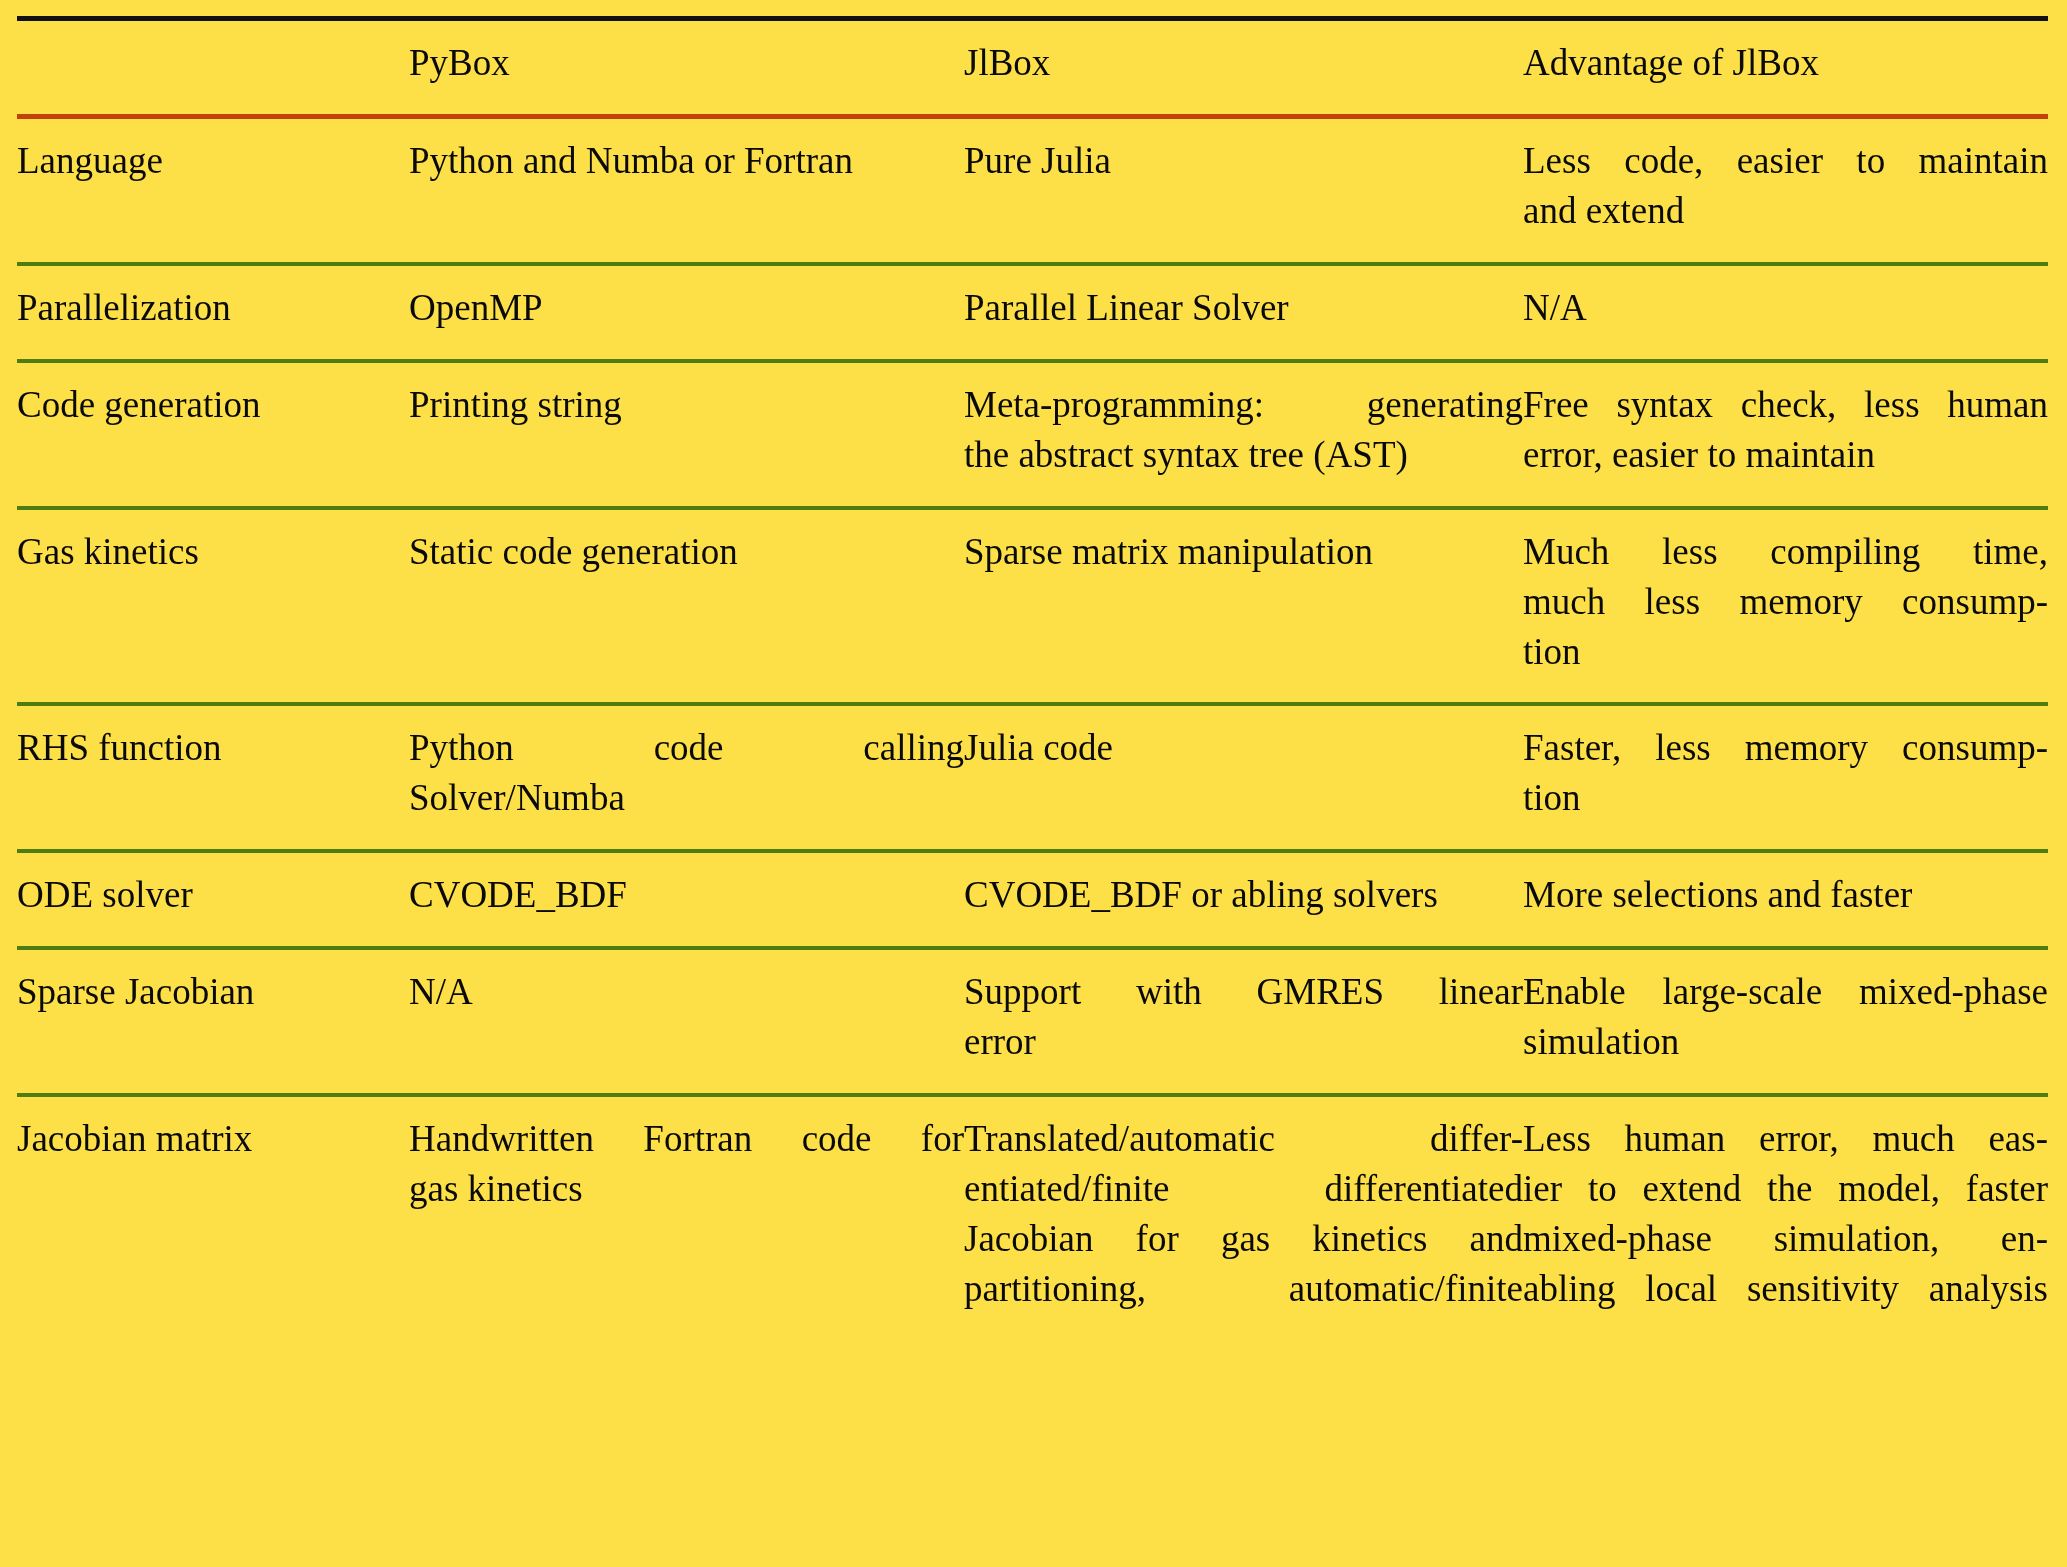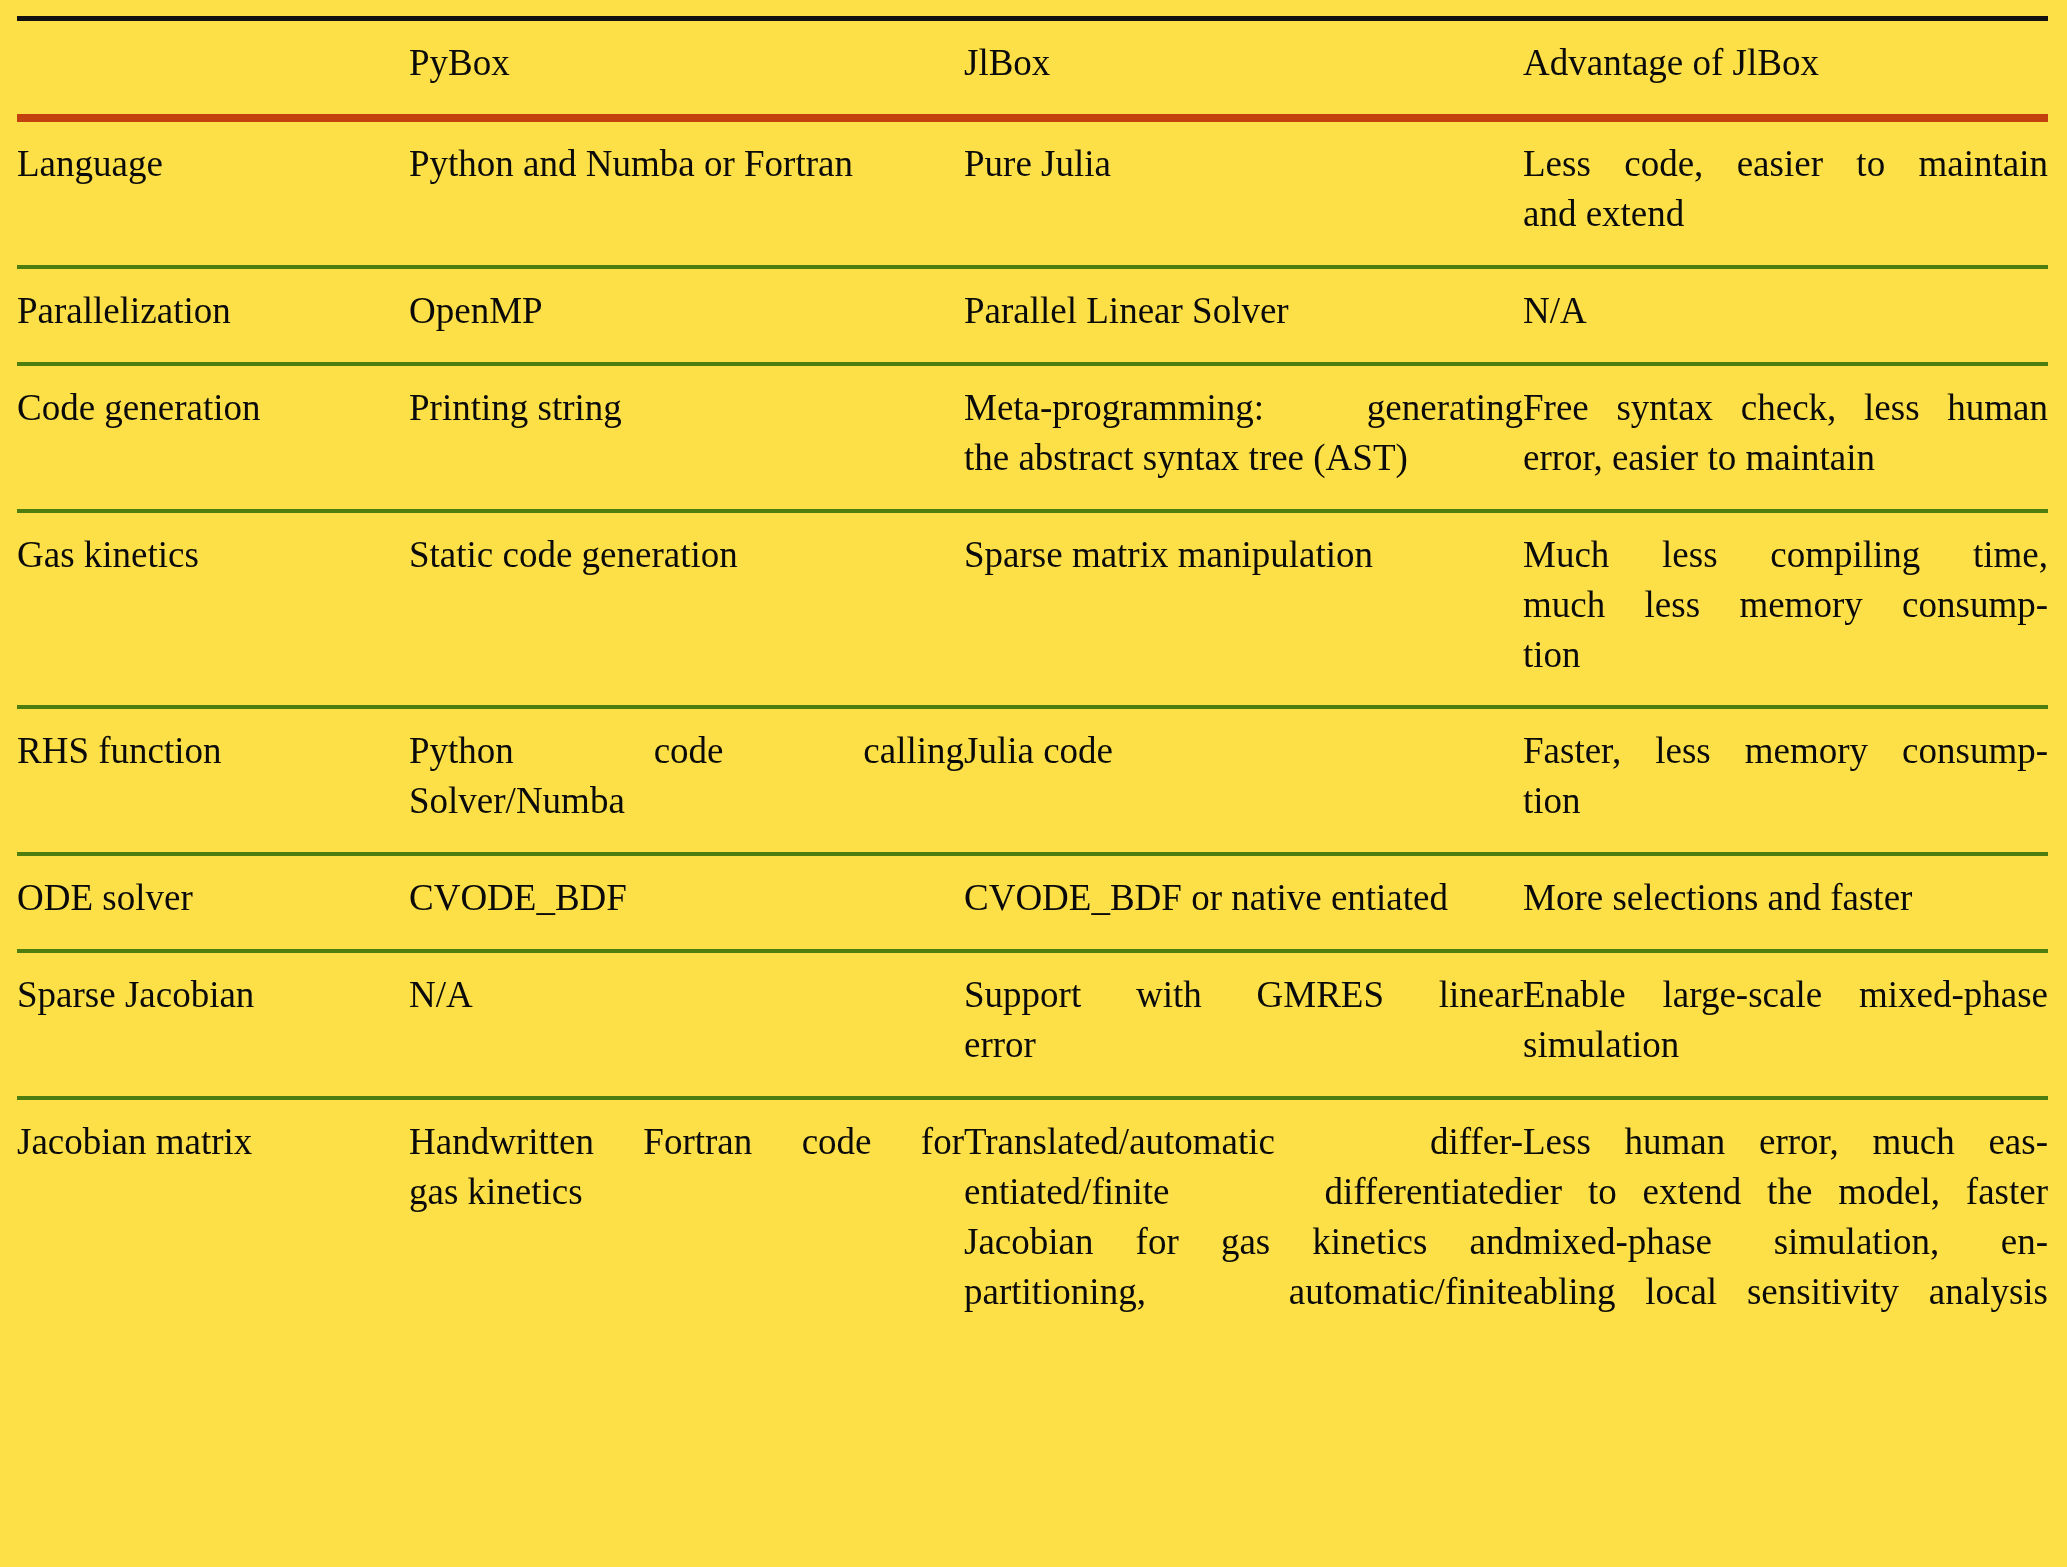--- a/index.html
+++ b/index.html
@@ -42,21 +42,21 @@
     vertical-align: top;
     padding: 17px 0 26px 0;
     text-align: left;
     font-weight: normal;
   }
   
   .cellpad { padding-right: 28px; }
 
   
   tr.toprule > * { border-top: 5px solid #111; }
-  tr.headrule > * { border-top: 8px solid #c2410c; }
+  tr.headrule > * { border-top: 5px solid #c2410c; }
   tr.midrule > * { border-top: 4px solid #4d7c0f; }
 
   thead th { padding-top: 22px; padding-bottom: 24px; }
   .lbj { display: block; text-align: justify; text-align-last: justify; }
   .lbl { display: block; text-align: left; }
 </style>
 </head>
 <body>
 
 <div id="page">
@@ -155,21 +155,21 @@
             </td>
           </tr>
           <tr class="midrule">
             <td class="cellpad">
               <span class="lbl">ODE solver</span>
             </td>
             <td class="cellpad">
               <span class="lbl">CVODE_BDF</span>
             </td>
             <td class="cellpad">
-              <span class="lbl">CVODE_BDF or native entiated</span>
+              <span class="lbl">CVODE_BDF or abling solvers</span>
             </td>
             <td class="cellpad">
               <span class="lbl">More selections and faster</span>
             </td>
           </tr>
           <tr class="midrule">
             <td class="cellpad">
               <span class="lbl">Sparse Jacobian</span>
             </td>
             <td class="cellpad">

